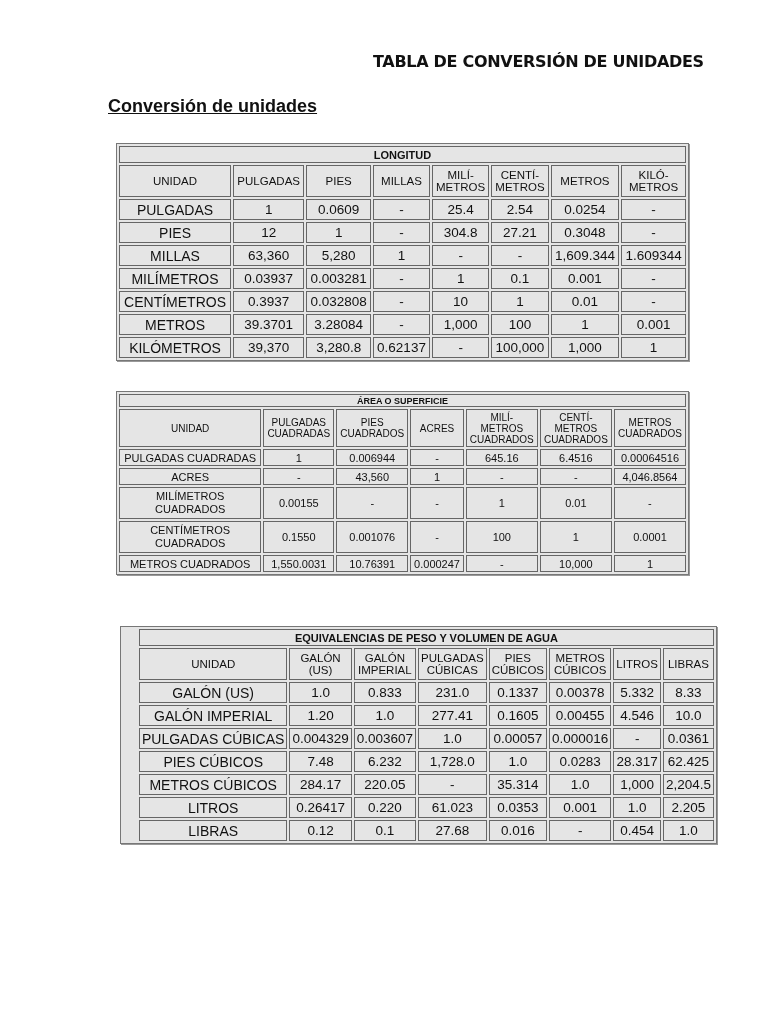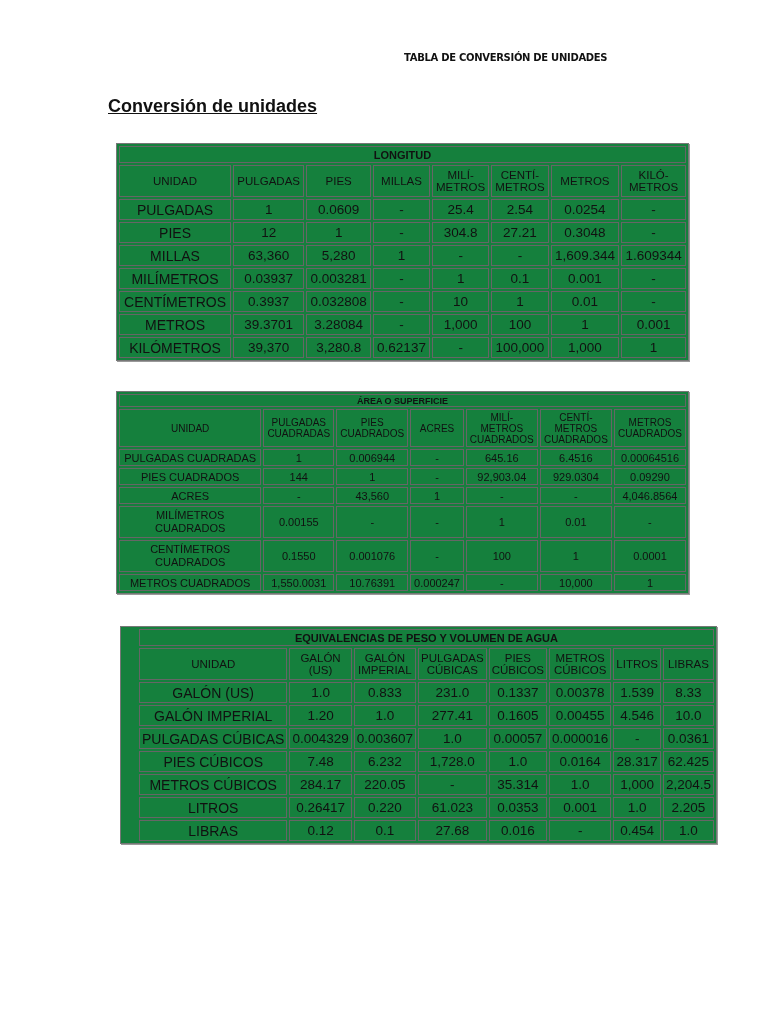--- a/index.html
+++ b/index.html
@@ -1,19 +1,19 @@
 <!DOCTYPE html>
 <html><head>
 <meta charset="utf-8">
 <style>
   html, body { margin:0; padding:0; background:#fff; }
   body { width:768px; height:1024px; position:relative; font-family:"Liberation Sans", sans-serif; color:#111; overflow:hidden; }
-  .doc-title { position:absolute; left:404px; top:52px; font-size:10px; font-weight:bold; font-family:"DejaVu Sans", sans-serif; letter-spacing:-0.3px; }
+  .doc-title { position:absolute; left:373px; top:52px; font-size:16px; font-weight:bold; font-family:"DejaVu Sans", sans-serif; letter-spacing:-0.3px; }
   .section-title { position:absolute; left:108px; top:96px; font-size:18px; font-weight:bold;text-decoration:underline; }
-  table.conv { position:absolute; border-collapse:separate; border-spacing:2px; border:1px solid #777; background:#15803d; box-shadow:1px 1px 0 #999; }
+  table.conv { position:absolute; border-collapse:separate; border-spacing:2px; border:1px solid #777; background:#e5e5e5; box-shadow:1px 1px 0 #999; }
   table.conv td, table.conv th { border:1px solid #666; text-align:center; padding:0 2px; white-space:nowrap; }
   table.conv th.caption { font-weight:bold; }
   #t-longitud { left:116px; top:143px; width:573px; }
   #t-longitud th.caption { font-size:11px; height:15px; }
   #t-longitud td.hdr { font-size:11.5px; height:30px; line-height:12px; }
   #t-longitud td { font-size:13.5px; height:19px; }
   #t-longitud td.rowlabel { font-size:14px; }
   #t-area { left:116px; top:391px; width:573px; }
   #t-area th.caption { font-size:9px; height:11px;margin-left:17px; }
   #t-area td.hdr { font-size:10px; height:36px; line-height:11px; }
@@ -140,29 +140,20 @@
       <tr>
         <td class="rowlabel">PULGADAS CUADRADAS</td>
         <td>1</td>
         <td>0.006944</td>
         <td>-</td>
         <td>645.16</td>
         <td>6.4516</td>
         <td>0.00064516</td>
       </tr>
       <tr>
-        <td class="rowlabel">PIES CUADRADOS</td>
-        <td>144</td>
-        <td>1</td>
-        <td>-</td>
-        <td>92,903.04</td>
-        <td>929.0304</td>
-        <td>0.09290</td>
-      </tr>
-      <tr>
         <td class="rowlabel">ACRES</td>
         <td>-</td>
         <td>43,560</td>
         <td>1</td>
         <td>-</td>
         <td>-</td>
         <td>4,046.8564</td>
       </tr>
       <tr>
         <td class="rowlabel tall">MILÍMETROS<br>CUADRADOS</td>
@@ -211,21 +202,21 @@
         <td class="hdr">LITROS</td>
         <td class="hdr">LIBRAS</td>
       </tr>
       <tr>
         <td class="rowlabel">GALÓN (US)</td>
         <td>1.0</td>
         <td>0.833</td>
         <td>231.0</td>
         <td>0.1337</td>
         <td>0.00378</td>
-        <td>1.539</td>
+        <td>5.332</td>
         <td>8.33</td>
       </tr>
       <tr>
         <td class="rowlabel">GALÓN IMPERIAL</td>
         <td>1.20</td>
         <td>1.0</td>
         <td>277.41</td>
         <td>0.1605</td>
         <td>0.00455</td>
         <td>4.546</td>
@@ -240,21 +231,21 @@
         <td>0.000016</td>
         <td>-</td>
         <td>0.0361</td>
       </tr>
       <tr>
         <td class="rowlabel">PIES CÚBICOS</td>
         <td>7.48</td>
         <td>6.232</td>
         <td>1,728.0</td>
         <td>1.0</td>
-        <td>0.0164</td>
+        <td>0.0283</td>
         <td>28.317</td>
         <td>62.425</td>
       </tr>
       <tr>
         <td class="rowlabel">METROS CÚBICOS</td>
         <td>284.17</td>
         <td>220.05</td>
         <td>-</td>
         <td>35.314</td>
         <td>1.0</td>

